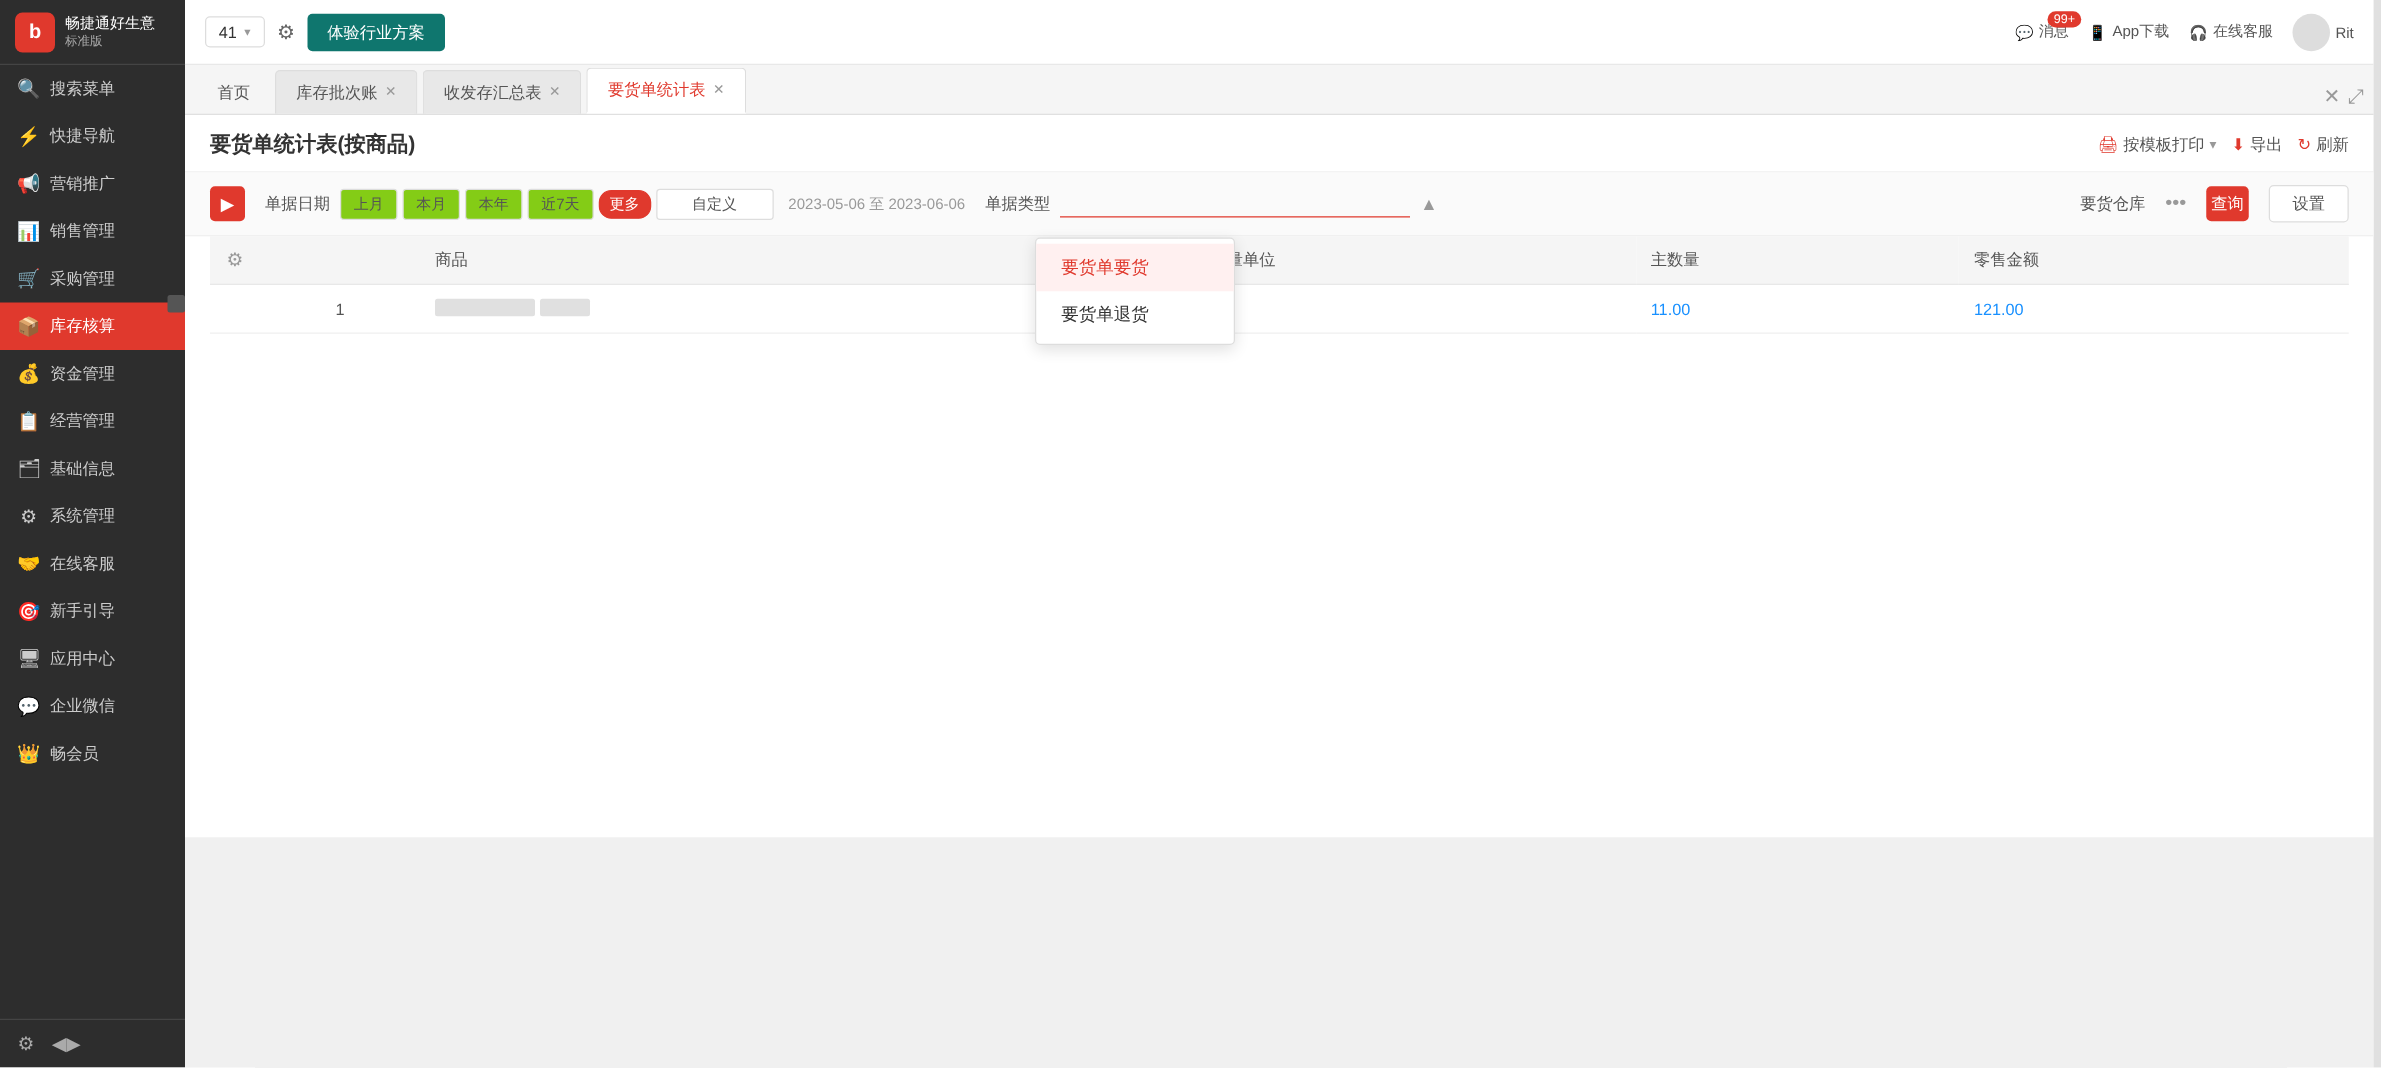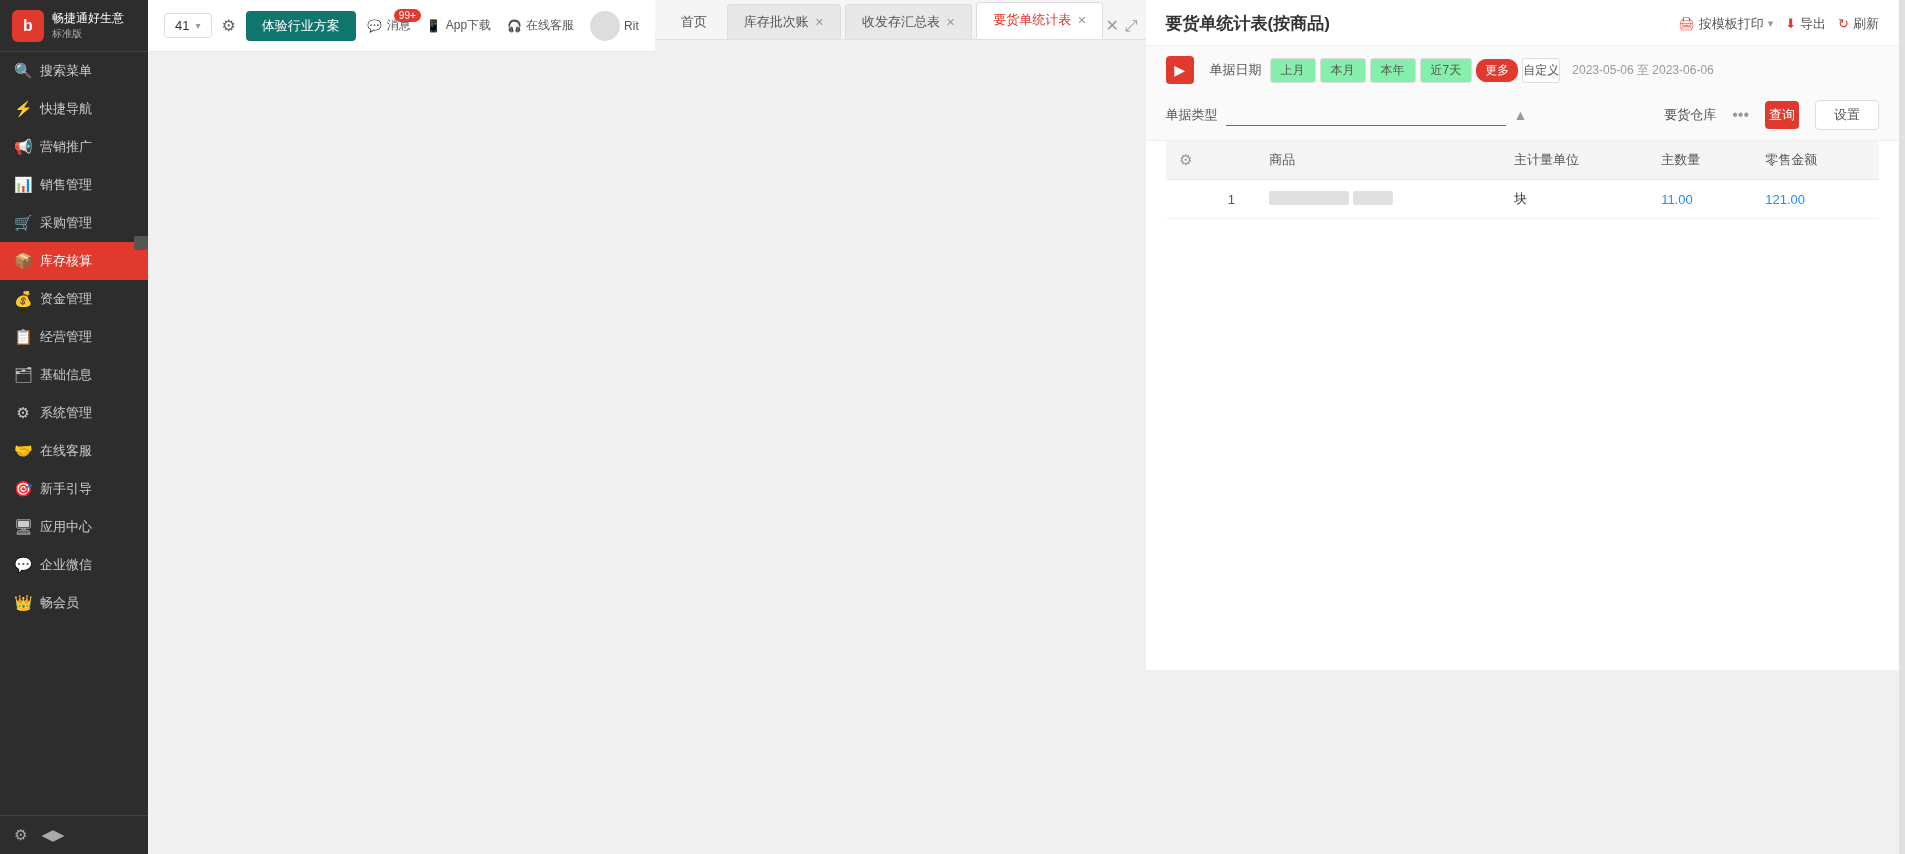--- a/index.html
+++ b/index.html
@@ -14,21 +14,21 @@
     .sidebar-scroll { flex: 1; overflow-y: auto; }
     .sidebar-scroll::-webkit-scrollbar { width: 4px; }
     .sidebar-scroll::-webkit-scrollbar-thumb { background: #555; }
     .sidebar-item { display: flex; align-items: center; padding: 10px 14px; color: #ccc; cursor: pointer; font-size: 13px; gap: 8px; }
     .sidebar-item.active { background: #e0392d; color: white; }
     .sidebar-item .icon { font-size: 15px; width: 18px; text-align: center; }
     .sidebar-bottom { padding: 10px 14px; display: flex; align-items: center; gap: 14px; border-top: 1px solid #444; }
     .sidebar-bottom-icon { color: #aaa; font-size: 15px; cursor: pointer; }
 
     
-    .main-area { flex: 1; display: flex; flex-direction: row; height: 670px; overflow: hidden; justify-content: flex-end; }
+    .main-area { flex: 1; display: flex; flex-direction: column; height: 670px; overflow: hidden; justify-content: flex-end; }
     .topbar { height: 52px; background: white; display: flex; align-items: center; padding: 0 16px; gap: 12px; border-bottom: 1px solid #e8e8e8; flex-shrink: 0; }
     .topbar-left { display: flex; align-items: center; gap: 10px; flex: 1; }
     .topbar-select { display: flex; align-items: center; gap: 6px; border: 1px solid #ddd; border-radius: 4px; padding: 4px 10px; font-size: 13px; color: #333; cursor: pointer; }
     .topbar-select .arrow { color: #999; font-size: 10px; }
     .gear-icon { color: #666; font-size: 16px; cursor: pointer; }
     .btn-industry { background: #0f766e; color: white; border: none; border-radius: 4px; padding: 6px 16px; font-size: 13px; cursor: pointer; }
     .topbar-right { display: flex; align-items: center; gap: 16px; }
     .topbar-right-item { display: flex; align-items: center; gap: 4px; color: #555; font-size: 12px; cursor: pointer; position: relative; }
     .badge { background: #e0392d; color: white; font-size: 10px; border-radius: 10px; padding: 1px 5px; position: absolute; top: -8px; right: -10px; }
     .avatar { width: 30px; height: 30px; background: #ddd; border-radius: 50%; }
@@ -49,23 +49,23 @@
     .page-actions { display: flex; align-items: center; gap: 12px; }
     .page-action-btn { display: flex; align-items: center; gap: 4px; color: #555; font-size: 13px; cursor: pointer; }
     .page-action-btn .icon { color: #e0392d; }
 
     
     .filter-bar { padding: 10px 20px; border-bottom: 1px solid #f0f0f0; display: flex; align-items: center; gap: 16px; flex-wrap: wrap; background: #fafafa; flex-shrink: 0; position: relative; }
     .filter-toggle { width: 28px; height: 28px; background: #e0392d; color: white; border-radius: 4px; display: flex; align-items: center; justify-content: center; cursor: pointer; font-size: 14px; flex-shrink: 0; }
     .filter-group { display: flex; align-items: center; gap: 8px; }
     .filter-label { color: #555; font-size: 13px; }
     .date-buttons { display: flex; align-items: center; gap: 4px; }
-    .date-btn { padding: 3px 10px; border: 1px solid #ddd; border-radius: 3px; background: #86efac; font-size: 12px; color: #555; cursor: pointer; }
+    .date-btn { padding: 3px 10px; border: 1px solid #ddd; border-radius: 3px; background: #84cc16; font-size: 12px; color: #555; cursor: pointer; }
     .date-btn-red { background: #e0392d; color: white; border: 1px solid #e0392d; border-radius: 10px; padding: 2px 8px; font-size: 12px; cursor: pointer; }
-    .date-custom { padding: 3px 0; border: 1px solid #ddd; border-radius: 3px; background: white; font-size: 12px; color: #555; cursor: pointer; }
+    .date-custom { padding: 3px 28px; border: 1px solid #ddd; border-radius: 3px; background: white; font-size: 12px; color: #555; cursor: pointer; }
     .date-range { font-size: 12px; color: #999; margin-left: 4px; }
     .filter-type-group { display: flex; align-items: center; gap: 8px; flex: 1; }
     .filter-type-label { color: #555; font-size: 13px; white-space: nowrap; }
     .filter-type-input { flex: 1; max-width: 280px; border: none; border-bottom: 1px solid #e0392d; outline: none; font-size: 13px; padding: 3px 6px; background: transparent; }
     .filter-type-arrow { color: #999; cursor: pointer; font-size: 14px; }
     .warehouse-label { color: #555; font-size: 13px; white-space: nowrap; }
     .filter-more { color: #999; font-size: 16px; cursor: pointer; }
     .btn-search { background: #e0392d; color: white; border: none; border-radius: 4px; padding: 5px 4px; font-size: 13px; cursor: pointer; }
     .btn-settings { background: white; color: #555; border: 1px solid #ddd; border-radius: 4px; padding: 5px 18px; font-size: 13px; cursor: pointer; }
 
@@ -276,20 +276,24 @@
         <input class="filter-type-input" type="text" value="" style="">
         <span class="filter-type-arrow">▲</span>
       </div>
 
       <span class="warehouse-label">要货仓库</span>
       <span class="filter-more">•••</span>
 
       <button class="btn-search">查询</button>
       <button class="btn-settings">设置</button>
 
+      <div class="dropdown-menu" id="dropdown-menu">
+      <div class="dropdown-item selected">要货单要货</div>
+          <div class="dropdown-item">要货单退货</div>
+        </div>
     </div>
 
     <div class="table-container">
       <table>
         <thead>
           <tr>
             <th class="th-setting">
               <span class="gear-btn">⚙</span>
             </th>
             <th></th>

